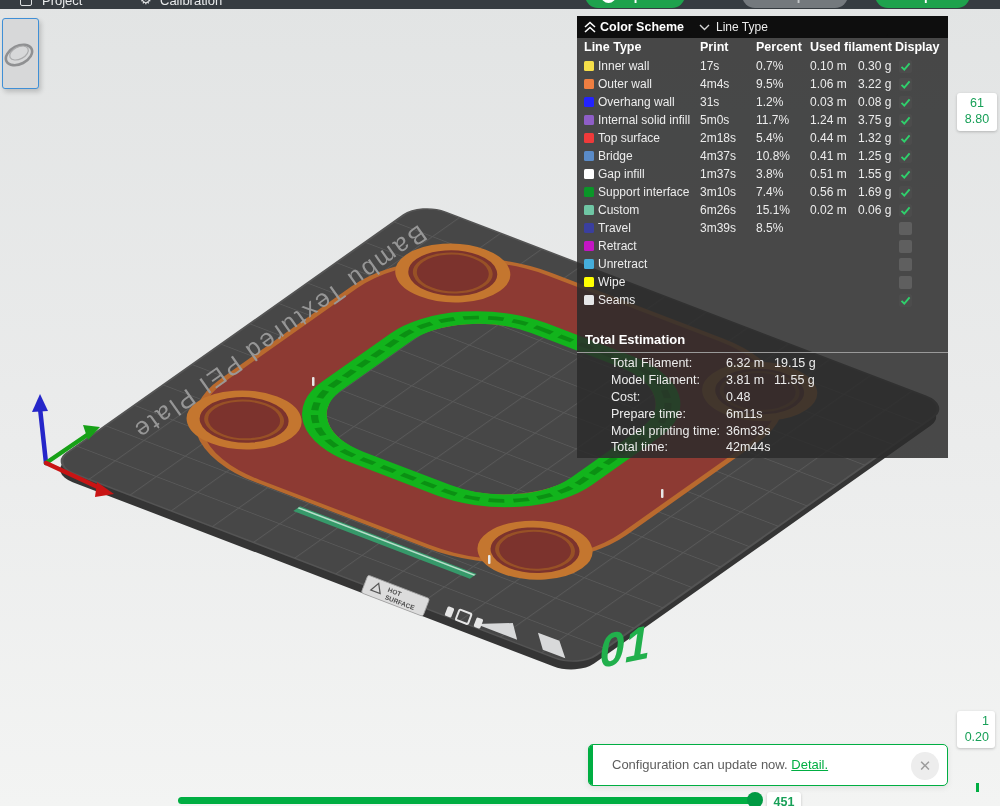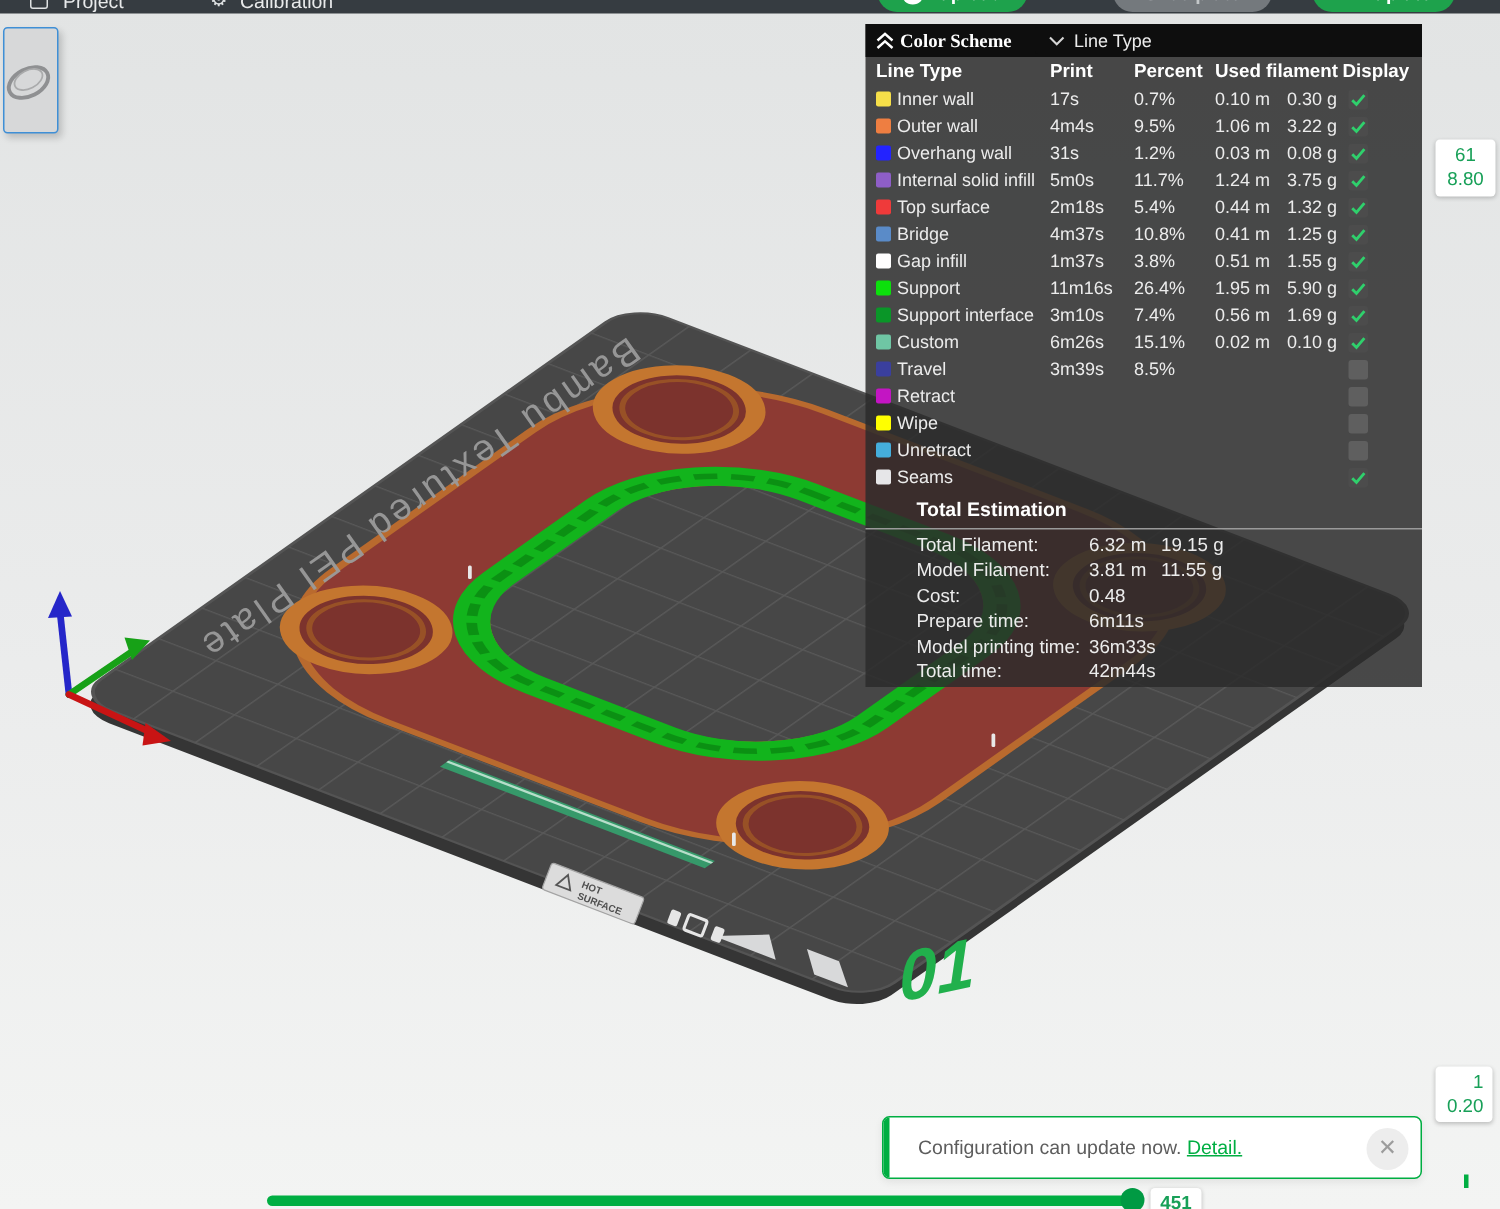--- a/index.html
+++ b/index.html
@@ -19,37 +19,37 @@
   .up-circ{width:15px;height:15px;border-radius:50%;background:#fff;margin-right:8px;}
 
   
   #thumb{position:absolute;left:2px;top:18px;width:37px;height:71px;background:#d7d8d9;border:1px solid #3f8fd6;
          border-radius:3px;z-index:20;box-shadow:2px 3px 5px rgba(0,0,0,0.18);}
 
   
   #panel{position:absolute;left:577px;top:16px;width:371px;height:442px;z-index:25;
          background:rgba(44,44,44,0.85);color:#eaeaea;}
   #panel-head{position:absolute;left:0;top:0;width:100%;height:22px;background:rgba(10,10,10,0.92);}
-  #panel-title{position:absolute;left:23px;top:4px;font-size:12.5px;font-weight:bold;color:#fff;font-family:Liberation Serif, serif;}
+  #panel-title{position:absolute;left:23px;top:4px;font-size:12.5px;font-weight:bold;color:#fff;}
   #collapse-ic{position:absolute;left:6px;top:4px;}
   #dropdown{position:absolute;left:113px;top:2px;width:198px;height:18px;background:#0e0e0e;border-radius:2px;}
   #dropdown .dd-txt{position:absolute;left:26px;top:2px;font-size:12px;color:#ececec;}
   #dropdown svg{position:absolute;left:9px;top:6px;}
   #cols{position:absolute;left:0;top:22px;width:100%;height:20px;font-size:12.5px;font-weight:bold;color:#fff;}
   #cols span{position:absolute;top:2px;white-space:nowrap;}
   #lt-rows{position:absolute;left:0;top:42px;width:100%;}
   .lt-row{position:relative;height:18px;}
   .sw{position:absolute;left:7px;top:3px;width:10px;height:10px;border-radius:1.5px;}
   .cl{position:absolute;top:1px;font-size:12px;color:#ececec;white-space:nowrap;}
   .c-label{left:21px}.c-time{left:123px}.c-pct{left:179px}.c-um{left:233px}.c-ug{left:281px}
   .chk{position:absolute;left:322px;top:1.5px;width:13px;height:13px;border-radius:2px;background:#5f5f5f;
        display:flex;align-items:center;justify-content:center;}
   .chk.on{background:#4c4c4c;}
   .col-lt{left:7px}.col-t{left:123px}.col-p{left:179px}.col-u{left:233px}.col-d{left:318px}
-  #te-title{position:absolute;left:8px;top:316px;font-size:13px;font-weight:bold;color:#fff;margin-left:26px;}
+  #te-title{position:absolute;left:8px;top:316px;font-size:13px;font-weight:bold;color:#fff;}
   #te-sep{position:absolute;left:0;top:336px;width:100%;border-top:1px solid #9a9a9a;}
   #te-rows{position:absolute;left:0;top:339px;width:100%;padding-left:26px;}
   .te-row{position:relative;height:16.9px;}
   .te-row span{position:absolute;top:1px;font-size:12.5px;color:#ececec;white-space:nowrap;}
   .te-l{left:8px}.te-1{left:123px}.te-2{left:171px}
 
   
   .tip{position:absolute;background:#fff;border-radius:3px;box-shadow:0 1px 3px rgba(0,0,0,0.22);
        color:#18a058;font-size:12.5px;text-align:right;padding:2px 6px;line-height:16px;z-index:40;}
   #tip-top{left:957px;top:93px;width:40px;height:38px;text-align:center;}
@@ -296,52 +296,39 @@
           <span class="cl c-pct">3.8%</span>
           <span class="cl c-um">0.51 m</span>
           <span class="cl c-ug">1.55 g</span>
           <span class="chk on">
             <svg width="11" height="11" viewBox="0 0 11 11">
               <path d="M1.5 5.8 L4.3 8.6 L9.6 2.4" fill="none" stroke="#2fd06c" stroke-width="1.9"></path>
             </svg>
           </span>
         </div>
         <div class="lt-row">
-          <span class="sw" style="background: rgb(12, 224, 12);"></span>
-          <span class="cl c-label">Support</span>
-          <span class="cl c-time">11m16s</span>
-          <span class="cl c-pct">26.4%</span>
-          <span class="cl c-um">1.95 m</span>
-          <span class="cl c-ug">5.90 g</span>
-          <span class="chk on">
-            <svg width="11" height="11" viewBox="0 0 11 11">
-              <path d="M1.5 5.8 L4.3 8.6 L9.6 2.4" fill="none" stroke="#2fd06c" stroke-width="1.9"></path>
-            </svg>
-          </span>
-        </div>
-        <div class="lt-row">
           <span class="sw" style="background: rgb(10, 150, 40);"></span>
           <span class="cl c-label">Support interface</span>
           <span class="cl c-time">3m10s</span>
           <span class="cl c-pct">7.4%</span>
           <span class="cl c-um">0.56 m</span>
           <span class="cl c-ug">1.69 g</span>
           <span class="chk on">
             <svg width="11" height="11" viewBox="0 0 11 11">
               <path d="M1.5 5.8 L4.3 8.6 L9.6 2.4" fill="none" stroke="#2fd06c" stroke-width="1.9"></path>
             </svg>
           </span>
         </div>
         <div class="lt-row">
           <span class="sw" style="background: rgb(111, 198, 164);"></span>
           <span class="cl c-label">Custom</span>
           <span class="cl c-time">6m26s</span>
           <span class="cl c-pct">15.1%</span>
           <span class="cl c-um">0.02 m</span>
-          <span class="cl c-ug">0.10 g</span>
+          <span class="cl c-ug">0.06 g</span>
           <span class="chk on">
             <svg width="11" height="11" viewBox="0 0 11 11">
               <path d="M1.5 5.8 L4.3 8.6 L9.6 2.4" fill="none" stroke="#2fd06c" stroke-width="1.9"></path>
             </svg>
           </span>
         </div>
         <div class="lt-row">
           <span class="sw" style="background: rgb(58, 63, 158);"></span>
           <span class="cl c-label">Travel</span>
           <span class="cl c-time">3m39s</span>
@@ -353,38 +340,38 @@
         <div class="lt-row">
           <span class="sw" style="background: rgb(195, 21, 195);"></span>
           <span class="cl c-label">Retract</span>
           <span class="cl c-time"></span>
           <span class="cl c-pct"></span>
           <span class="cl c-um"></span>
           <span class="cl c-ug"></span>
           <span class="chk"></span>
         </div>
         <div class="lt-row">
+          <span class="sw" style="background: rgb(69, 174, 220);"></span>
+          <span class="cl c-label">Unretract</span>
+          <span class="cl c-time"></span>
+          <span class="cl c-pct"></span>
+          <span class="cl c-um"></span>
+          <span class="cl c-ug"></span>
+          <span class="chk"></span>
+        </div>
+        <div class="lt-row">
           <span class="sw" style="background: rgb(255, 255, 0);"></span>
           <span class="cl c-label">Wipe</span>
           <span class="cl c-time"></span>
           <span class="cl c-pct"></span>
           <span class="cl c-um"></span>
           <span class="cl c-ug"></span>
           <span class="chk"></span>
         </div>
         <div class="lt-row">
-          <span class="sw" style="background: rgb(69, 174, 220);"></span>
-          <span class="cl c-label">Unretract</span>
-          <span class="cl c-time"></span>
-          <span class="cl c-pct"></span>
-          <span class="cl c-um"></span>
-          <span class="cl c-ug"></span>
-          <span class="chk"></span>
-        </div>
-        <div class="lt-row">
           <span class="sw" style="background: rgb(230, 230, 232);"></span>
           <span class="cl c-label">Seams</span>
           <span class="cl c-time"></span>
           <span class="cl c-pct"></span>
           <span class="cl c-um"></span>
           <span class="cl c-ug"></span>
           <span class="chk on">
             <svg width="11" height="11" viewBox="0 0 11 11">
               <path d="M1.5 5.8 L4.3 8.6 L9.6 2.4" fill="none" stroke="#2fd06c" stroke-width="1.9"></path>
             </svg>

